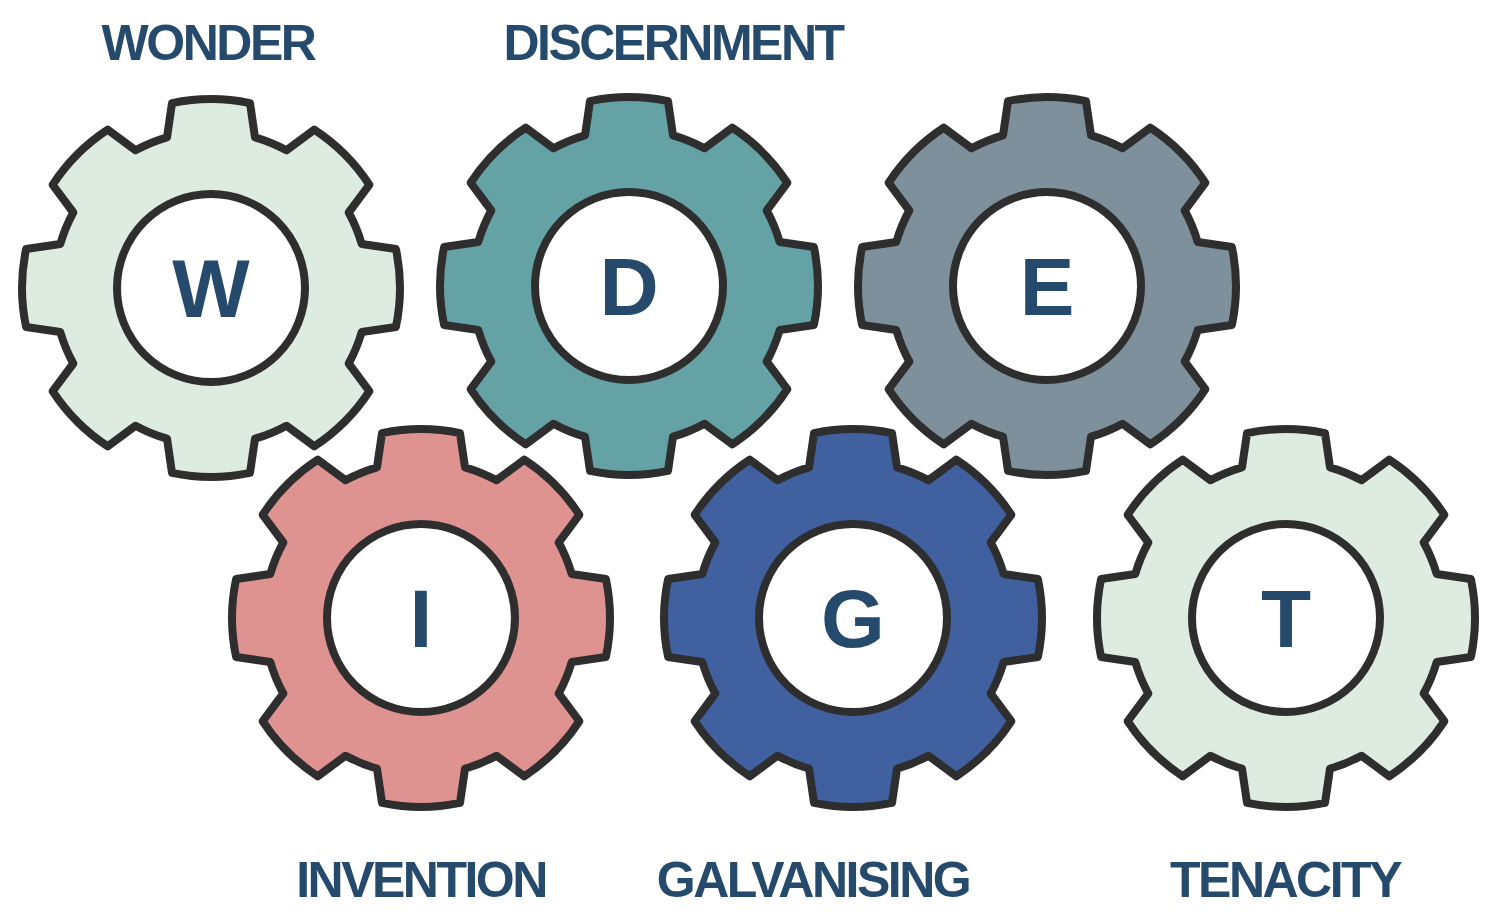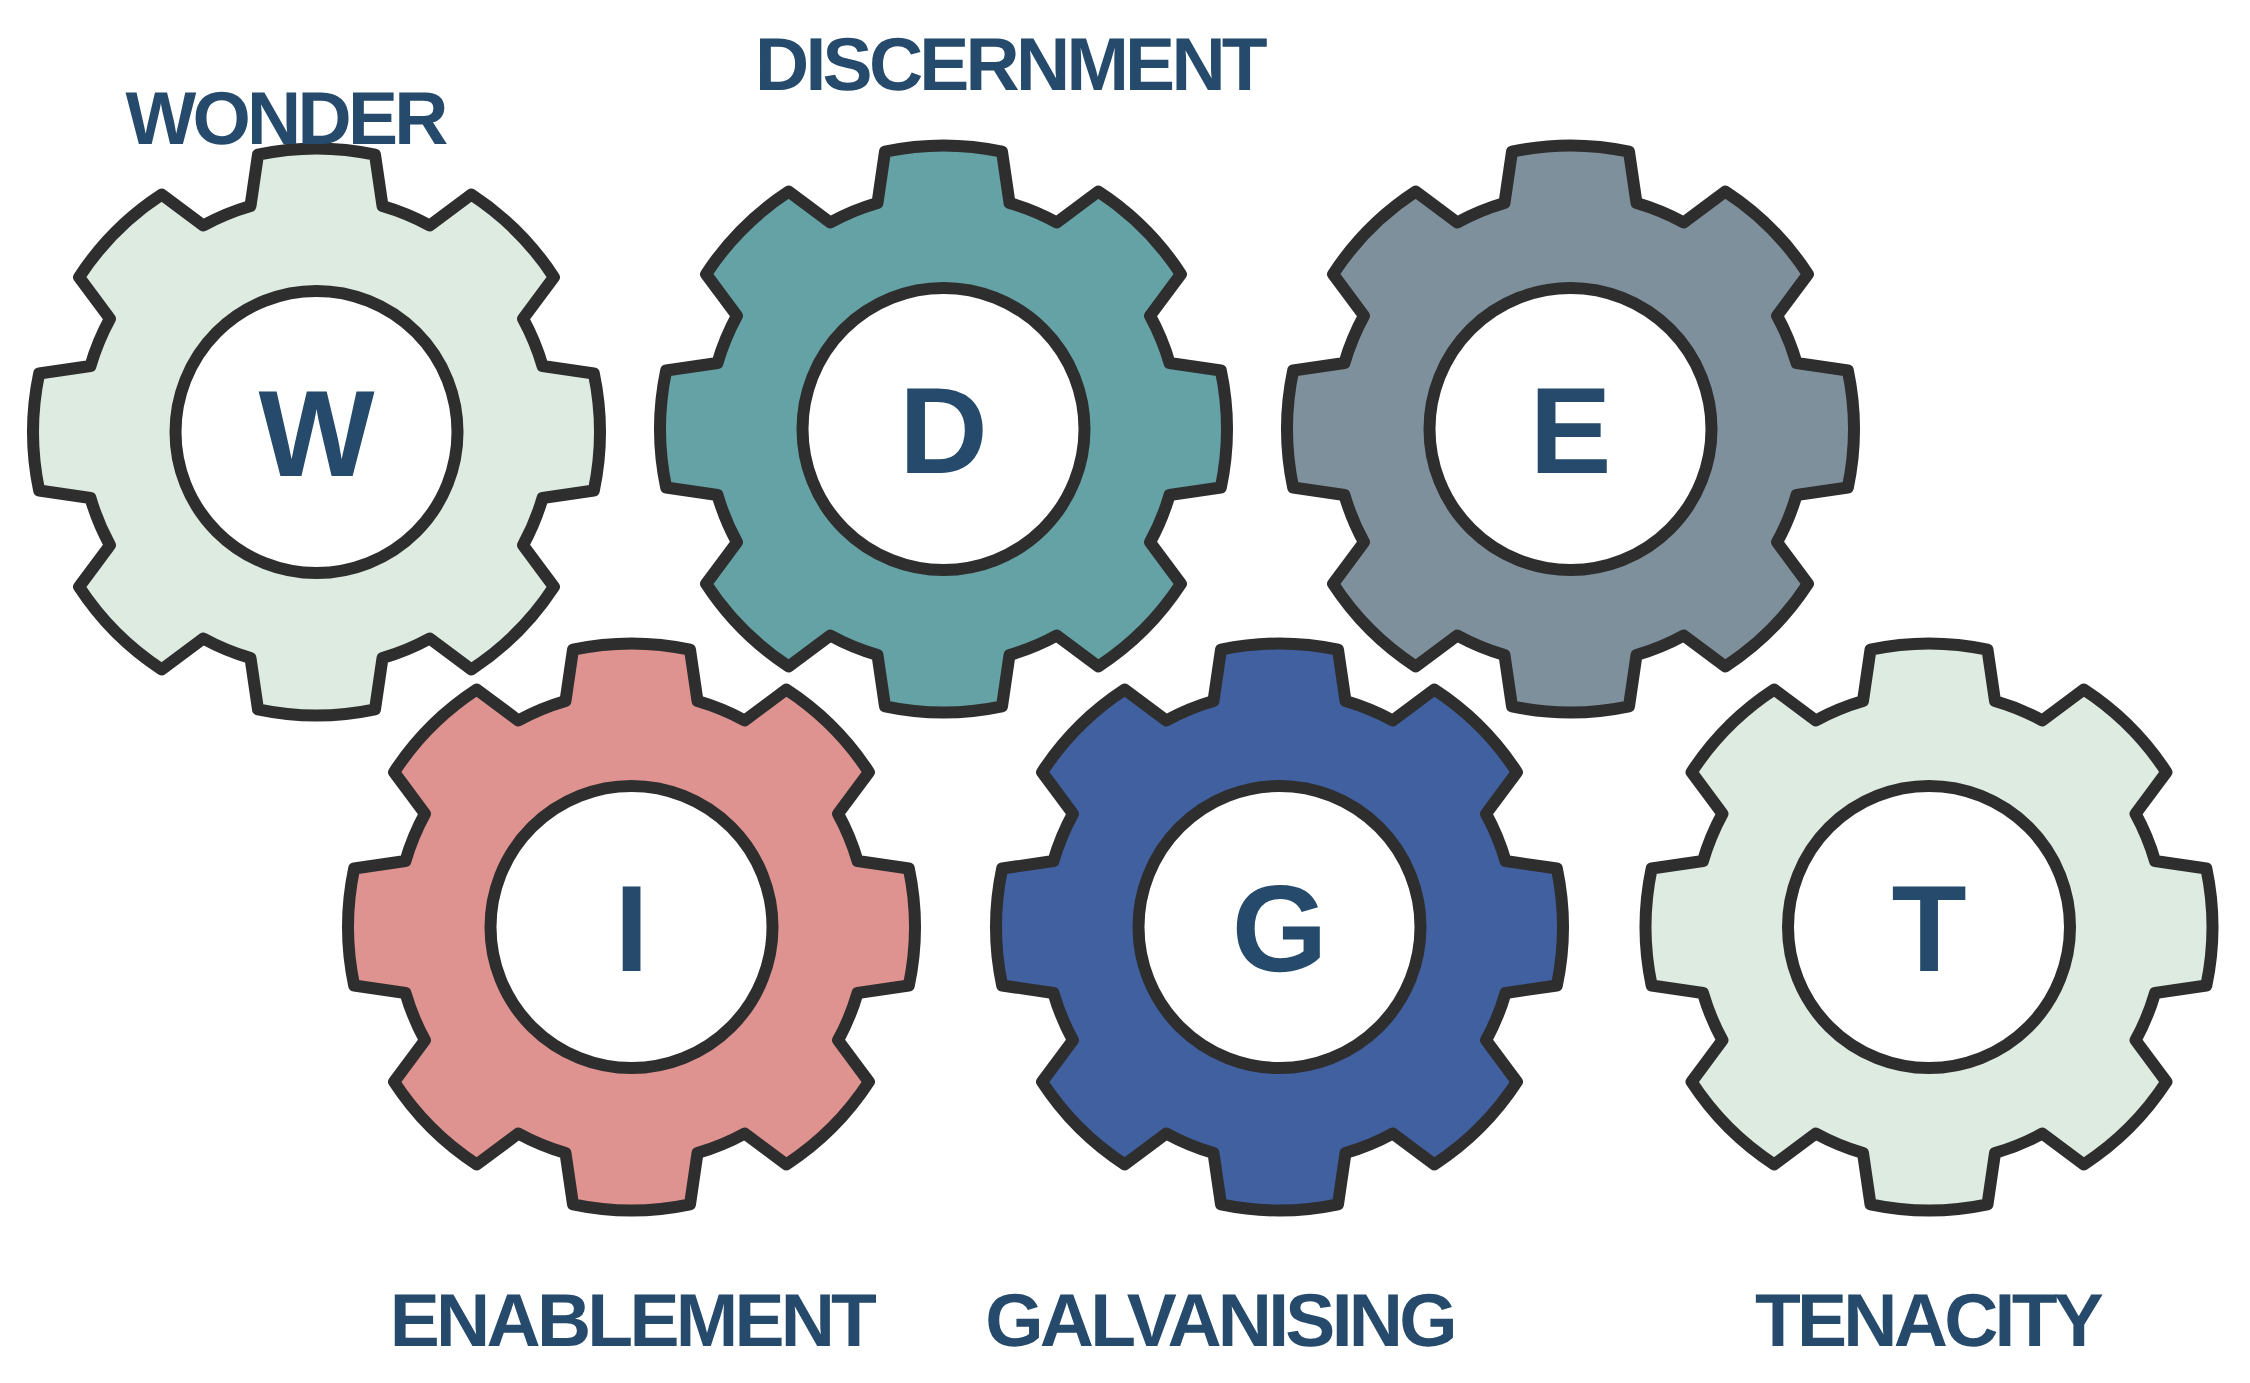--- a/index.html
+++ b/index.html
@@ -56,18 +56,18 @@
           <text x="853" y="647" text-anchor="middle" class="letter">G</text>
         </g>
         <g>
           <path d="M1242.0,467.3 L1247.0,433.1 A189,189 0 0 1 1325.0,433.1 L1330.0,467.3 A157,157 0 0 1 1361.5,480.3 L1389.2,459.7 A189,189 0 0 1 1444.3,514.8 L1423.7,542.5 A157,157 0 0 1 1436.7,574.0 L1470.9,579.0 A189,189 0 0 1 1470.9,657.0 L1436.7,662.0 A157,157 0 0 1 1423.7,693.5 L1444.3,721.2 A189,189 0 0 1 1389.2,776.3 L1361.5,755.7 A157,157 0 0 1 1330.0,768.7 L1325.0,802.9 A189,189 0 0 1 1247.0,802.9 L1242.0,768.7 A157,157 0 0 1 1210.5,755.7 L1182.8,776.3 A189,189 0 0 1 1127.7,721.2 L1148.3,693.5 A157,157 0 0 1 1135.3,662.0 L1101.1,657.0 A189,189 0 0 1 1101.1,579.0 L1135.3,574.0 A157,157 0 0 1 1148.3,542.5 L1127.7,514.8 A189,189 0 0 1 1182.8,459.7 L1210.5,480.3 A157,157 0 0 1 1242.0,467.3 Z" fill="#deebe1" stroke="#2e2e2e" stroke-width="8" stroke-linejoin="round"></path>
           <circle cx="1286" cy="618" r="94" fill="#ffffff" stroke="#2e2e2e" stroke-width="8"></circle>
           <text x="1286" y="647" text-anchor="middle" class="letter">T</text>
         </g>
       </g>
   </svg>
 
-  <div class="label" style="left:190px; top:18px;margin-top:36px;">WONDER</div>
+  <div class="label" style="left:208px; top:18px;">WONDER</div>
   <div class="label" style="left:628px; top:18px;margin-left:45px;">DISCERNMENT</div>
-  <div class="label" style="left:421px; top:855px;">ENABLEMENT</div>
+  <div class="label" style="left:421px; top:855px;">INVENTION</div>
   <div class="label" style="left:813px; top:855px;">GALVANISING</div>
   <div class="label" style="left:1285px; top:855px;">TENACITY</div>
 </div>
 
 </body></html>

